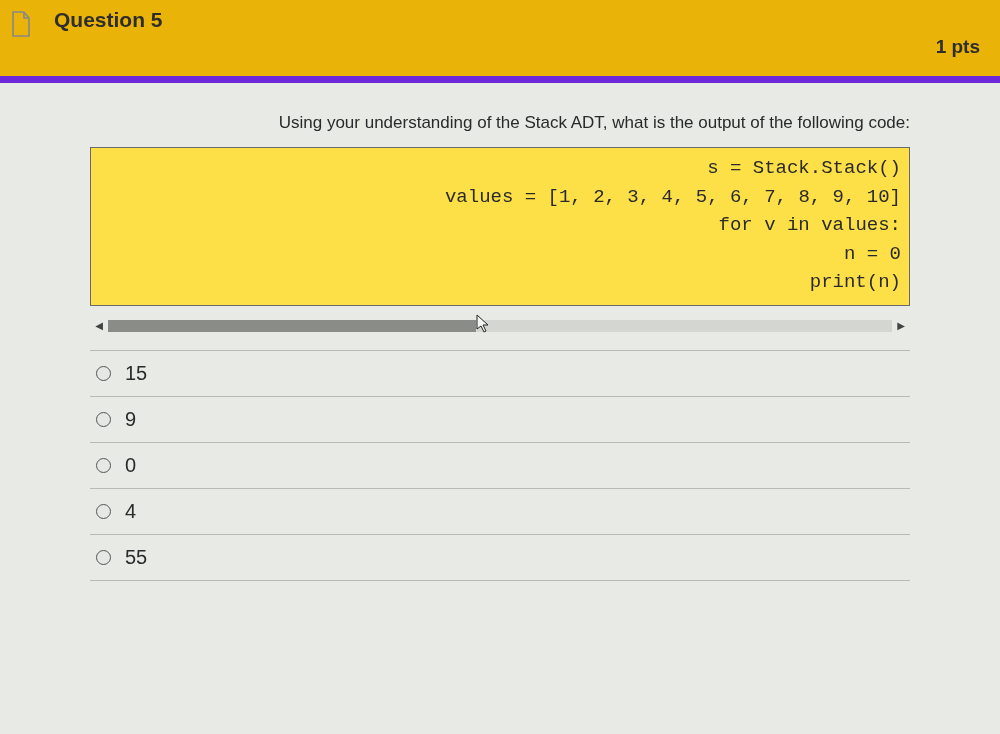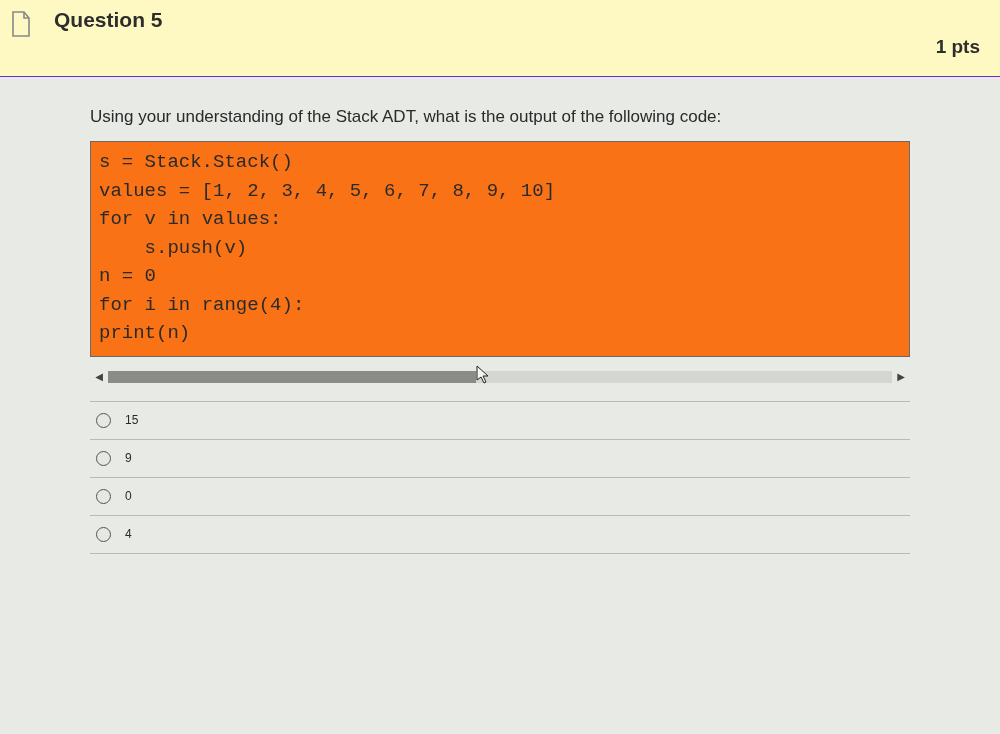--- a/index.html
+++ b/index.html
@@ -18,22 +18,22 @@
     .container {
       width: 100%;
       height: 100%;
       background: #e8eae6;
       padding: 0;
     }
     .header-row {
       display: flex;
       align-items: flex-start;
       padding: 8px 20px 18px 10px;
-      border-bottom: 1px solid #6d28d9;
-      background: #fef9c3;
+      border-bottom: 7px solid #6d28d9;
+      background: #eab308;
     }
     .complete-icon {
       width: 22px;
       height: 28px;
       margin-right: 22px;
       margin-top: 2px;
       position: relative;
     }
     .complete-icon svg {
       width: 100%;
@@ -46,34 +46,35 @@
       flex: 1;
     }
     .points {
       font-size: 19px;
       font-weight: bold;
       color: #2d2d2d;
       margin-top: 28px;
     }
     .content {
       padding: 30px 90px 10px 90px;
+      text-align: right;
     }
     .prompt {
       font-size: 17px;
       color: #2a2a2a;
       margin-bottom: 14px;
     }
     .code-box {
       border: 1px solid #6a6a6a;
       padding: 6px 8px 8px 8px;
       font-family: 'Courier New', monospace;
       font-size: 19px;
       line-height: 1.5;
       margin-bottom: 10px;
-      background: #f97316;
+      background: #fde047;
     }
     .code-box .kw {
       font-weight: normal;
     }
     .scrollbar-container {
       display: flex;
       align-items: center;
       height: 20px;
       background: #e8eae6;
       margin: 6px 0 14px 0;
@@ -112,21 +113,21 @@
       pointer-events: none;
     }
     .options {
       margin-top: 4px;
     }
     .option-row {
       display: flex;
       align-items: center;
       padding: 11px 6px;
       border-top: 1px solid #b8bab6;
-      font-size: 12px;
+      font-size: 20px;
     }
     .option-row:last-child {
       border-bottom: 1px solid #b8bab6;
     }
     .radio {
       width: 15px;
       height: 15px;
       border: 1.5px solid #555;
       border-radius: 50%;
       margin-right: 14px;
@@ -151,24 +152,22 @@
     <div class="points">1 pts</div>
   </div>
 
   <div class="content">
     <div class="prompt">Using your understanding of the Stack ADT, what is the output of the following code:</div>
 
     <div class="code-box">
       <div class="code-line">s = Stack.Stack()</div>
       <div class="code-line">values = [1, 2, 3, 4, 5, 6, 7, 8, 9, 10]</div>
       <div class="code-line"><span class="kw">for</span><span> v </span><span class="kw">in</span><span> values:</span></div>
-      <div class="code-line">    s.push(v)</div>
       <div class="code-line"></div>
       <div class="code-line">n = 0</div>
-      <div class="code-line"><span class="kw">for</span><span> i </span><span class="kw">in</span><span> </span><span class="kw">range</span><span>(4):</span></div>
       <div class="code-line"></div>
       <div class="code-line"><span class="kw">print</span><span>(n)</span></div>
     </div>
 
     <div class="scrollbar-container">
       <div class="scroll-arrow">◀</div>
       <div class="scroll-track">
         <div class="scroll-thumb"></div>
         <div class="cursor-icon">
           <svg width="16" height="20" viewBox="0 0 16 20">
@@ -189,15 +188,19 @@
         <span>9</span>
       </div>
       <div class="option-row">
         <div class="radio"></div>
         <span>0</span>
       </div>
       <div class="option-row">
         <div class="radio"></div>
         <span>4</span>
       </div>
+      <div class="option-row">
+        <div class="radio"></div>
+        <span>55</span>
+      </div>
     </div>
   </div>
 </div>
 
 </body></html>

